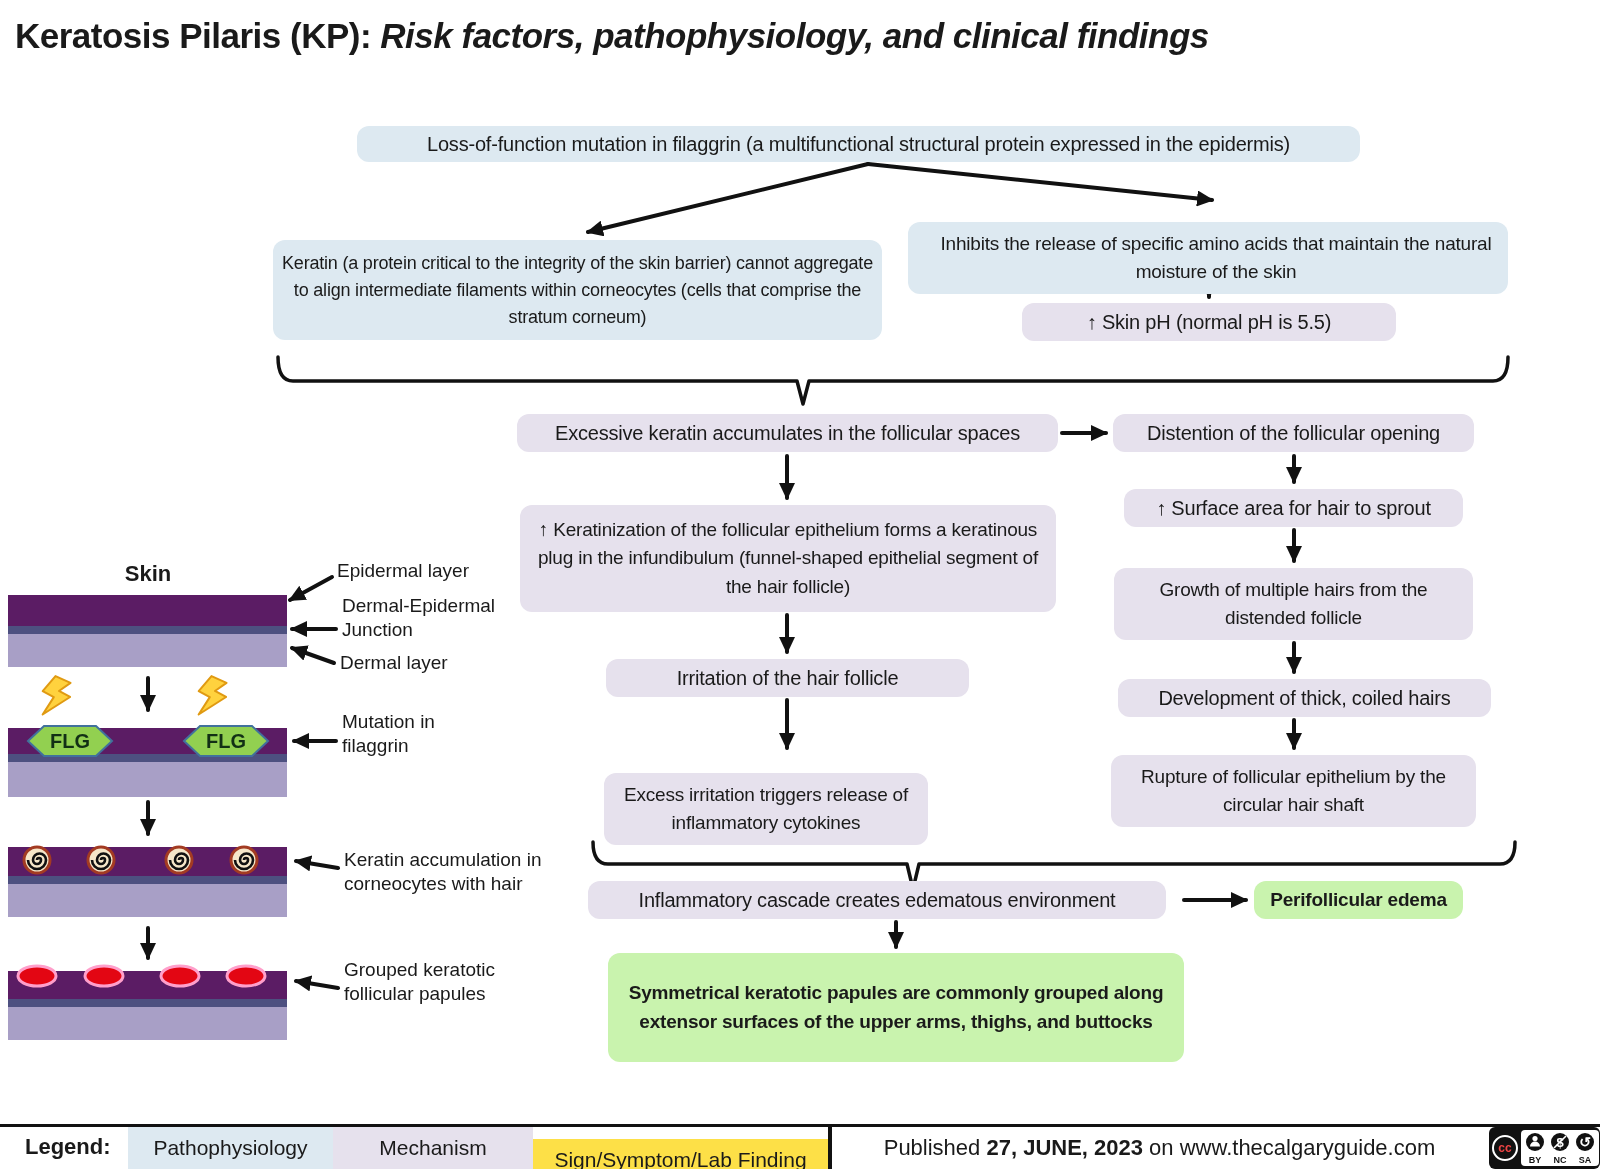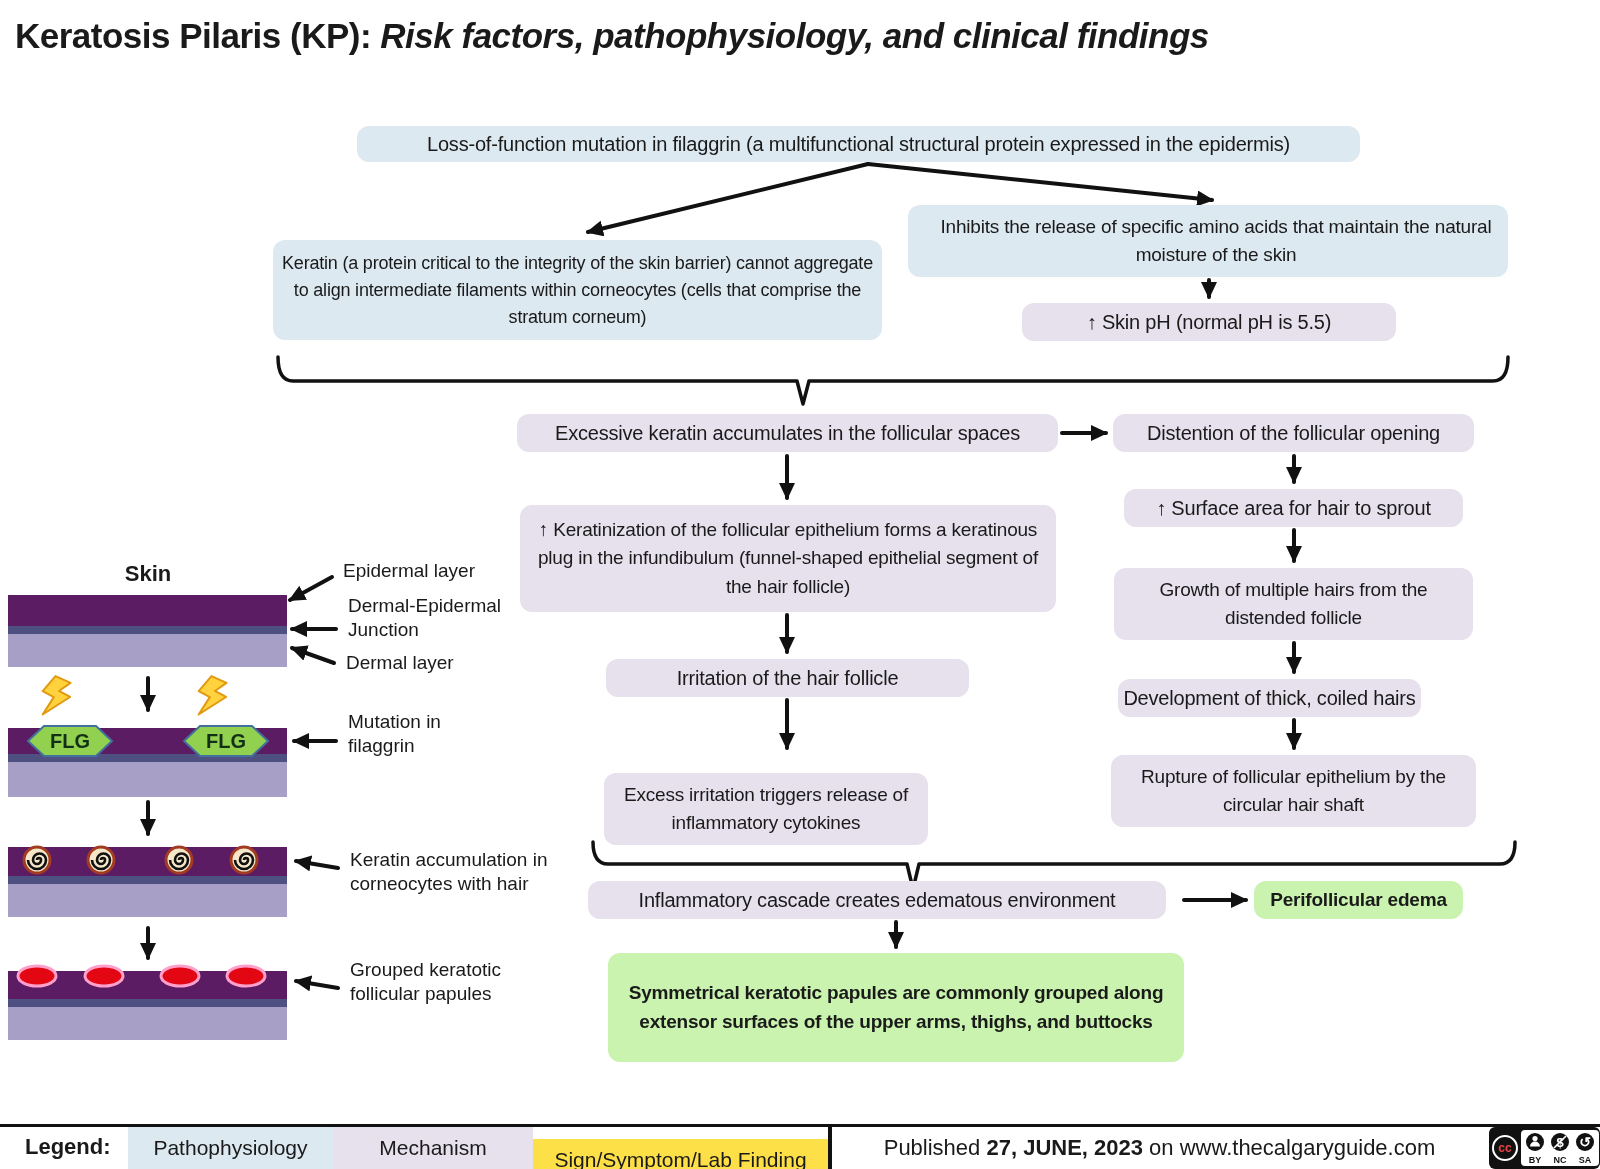--- a/index.html
+++ b/index.html
@@ -10,21 +10,21 @@
   #title .it{font-style:italic;}
   #credits{left:15px;top:94px;font-size:20px;line-height:26px;}
   #credits .b{font-weight:bold;}
   #credits .it{font-style:italic;width:150px;}
   .box{position:absolute;display:flex;align-items:center;justify-content:center;
        text-align:center;border-radius:12px;font-size:19px;line-height:1.5;letter-spacing:-0.2px;padding:0 4px;box-sizing:border-box;}
   .blue{background:#dde9f1;}
   .lav{background:#e6e1ed;}
   .green{background:#c9f3ae;font-weight:bold;}
   .one{white-space:nowrap;font-size:20px;}
-  .lbl{position:absolute;font-size:19px;line-height:24px;margin-left:6px;}
+  .lbl{position:absolute;font-size:19px;line-height:24px;}
   .bold{font-weight:bold;}
   #skin-title{left:103px;top:561px;width:90px;text-align:center;font-size:22px;font-weight:bold;}
   
   #footer-border{left:0;top:1124px;width:1600px;height:3px;background:#111;}
   #legend-label{left:25px;top:1134px;font-size:22px;font-weight:bold;}
   .cell{position:absolute;top:1127px;height:42px;display:flex;align-items:center;justify-content:center;font-size:21px;}
   #cell-divider{left:828px;top:1127px;width:4px;height:42px;background:#111;position:absolute;}
   #published{left:832px;top:1127px;width:655px;height:42px;display:flex;align-items:center;justify-content:center;font-size:22px;position:absolute;white-space:pre;}
   #cc-block{left:1489px;top:1127px;width:111px;height:42px;background:#111;border-radius:6px;
             display:flex;align-items:center;gap:3px;padding:0 3px;box-sizing:border-box;position:absolute;}
@@ -144,37 +144,37 @@
 
   <div class="abs" id="title">
     <span>Keratosis Pilaris (KP): </span><span class="it">Risk factors, pathophysiology, and clinical findings</span>
   </div>
 
 
   <div class="box blue one" style="left:357px;top:126px;width:1003px;height:36px;">Loss-of-function mutation in filaggrin (a multifunctional structural protein expressed in the epidermis)</div>
 
   <div class="box blue" style="left:273px;top:240px;width:609px;height:100px;font-size:18px;">Keratin (a protein critical to the integrity of the skin barrier) cannot aggregate to align intermediate filaments within corneocytes (cells that comprise the stratum corneum)</div>
 
-  <div class="box blue" style="left:908px;top:205px;width:600px;height:72px;padding-left:20px;">Inhibits the release of specific amino acids that maintain the natural moisture of the skin</div>
+  <div class="box blue" style="left:908px;top:222px;width:600px;height:72px;padding-left:20px;">Inhibits the release of specific amino acids that maintain the natural moisture of the skin</div>
 
   <div class="box lav one" style="left:1022px;top:303px;width:374px;height:38px;">↑ Skin pH (normal pH is 5.5)</div>
 
   <div class="box lav one" style="left:517px;top:414px;width:541px;height:38px;">Excessive keratin accumulates in the follicular spaces</div>
 
   <div class="box lav one" style="left:1113px;top:414px;width:361px;height:38px;">Distention of the follicular opening</div>
 
   <div class="box lav" style="left:520px;top:505px;width:536px;height:107px;">↑ Keratinization of the follicular epithelium forms a keratinous plug in the infundibulum (funnel-shaped epithelial segment of the hair follicle)</div>
 
   <div class="box lav one" style="left:1124px;top:489px;width:339px;height:38px;">↑ Surface area for hair to sprout</div>
 
   <div class="box lav" style="left:1114px;top:568px;width:359px;height:72px;">Growth of multiple hairs from the distended follicle</div>
 
   <div class="box lav one" style="left:606px;top:659px;width:363px;height:38px;">Irritation of the hair follicle</div>
 
-  <div class="box lav one" style="left:1118px;top:679px;width:303px;height:38px;">Development of thick, coiled hairs</div>
+  <div class="box lav one" style="left:1118px;top:679px;width:373px;height:38px;">Development of thick, coiled hairs</div>
 
   <div class="box lav" style="left:604px;top:773px;width:324px;height:72px;">Excess irritation triggers release of inflammatory cytokines</div>
 
   <div class="box lav" style="left:1111px;top:755px;width:365px;height:72px;">Rupture of follicular epithelium by the circular hair shaft</div>
 
   <div class="box lav one" style="left:588px;top:881px;width:578px;height:38px;">Inflammatory cascade creates edematous environment</div>
 
   <div class="box green one" style="left:1254px;top:881px;width:209px;height:38px;font-size:19px;">Perifollicular edema</div>
 
   <div class="box green" style="left:608px;top:953px;width:576px;height:109px;">Symmetrical keratotic papules are commonly grouped along extensor surfaces of the upper arms, thighs, and buttocks</div>

